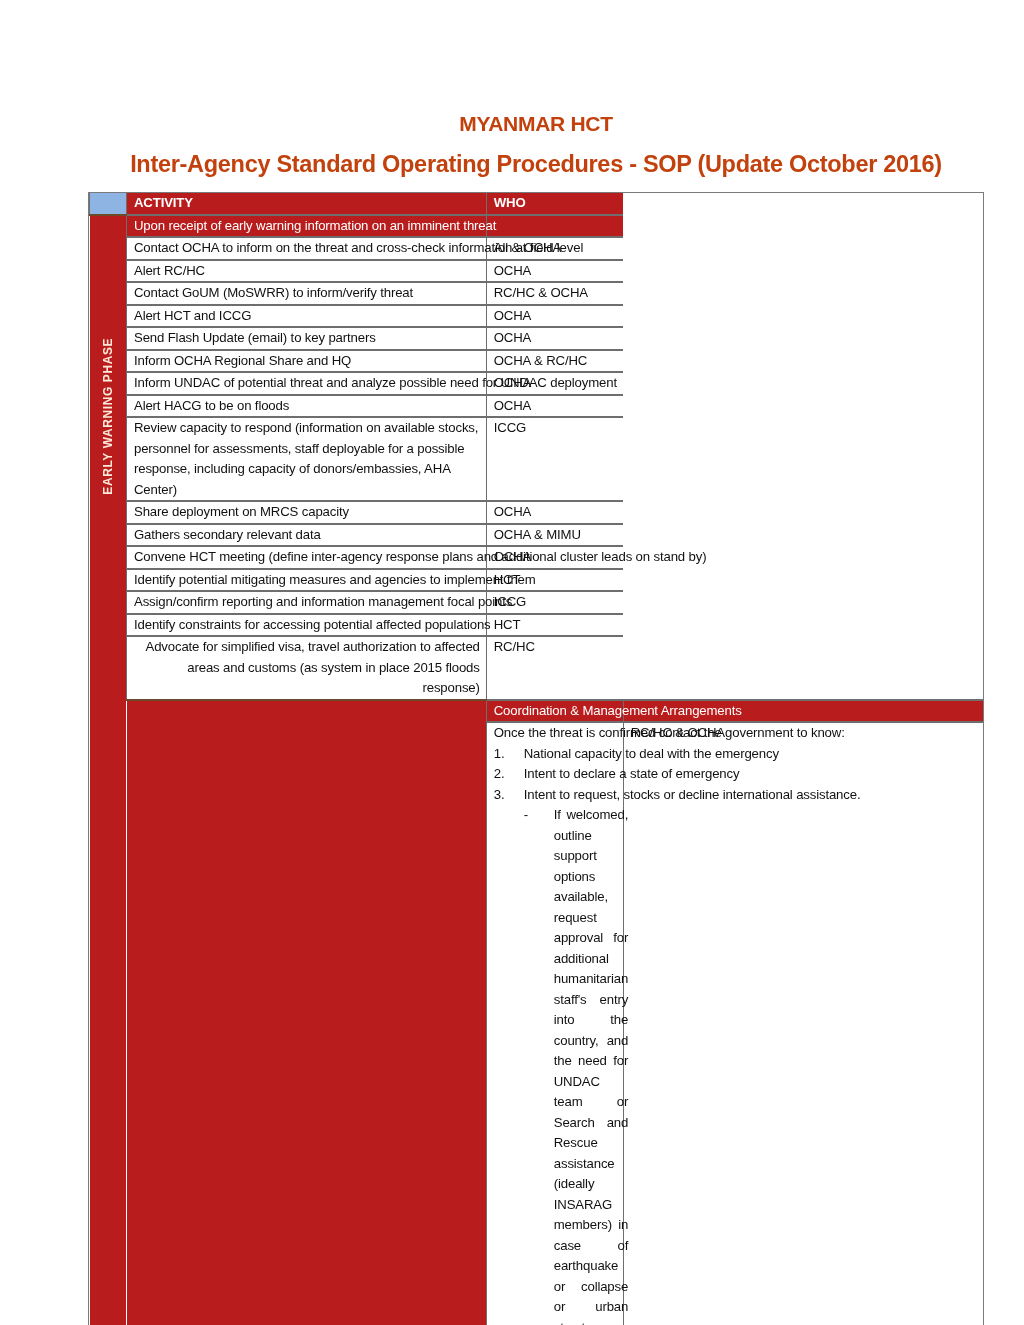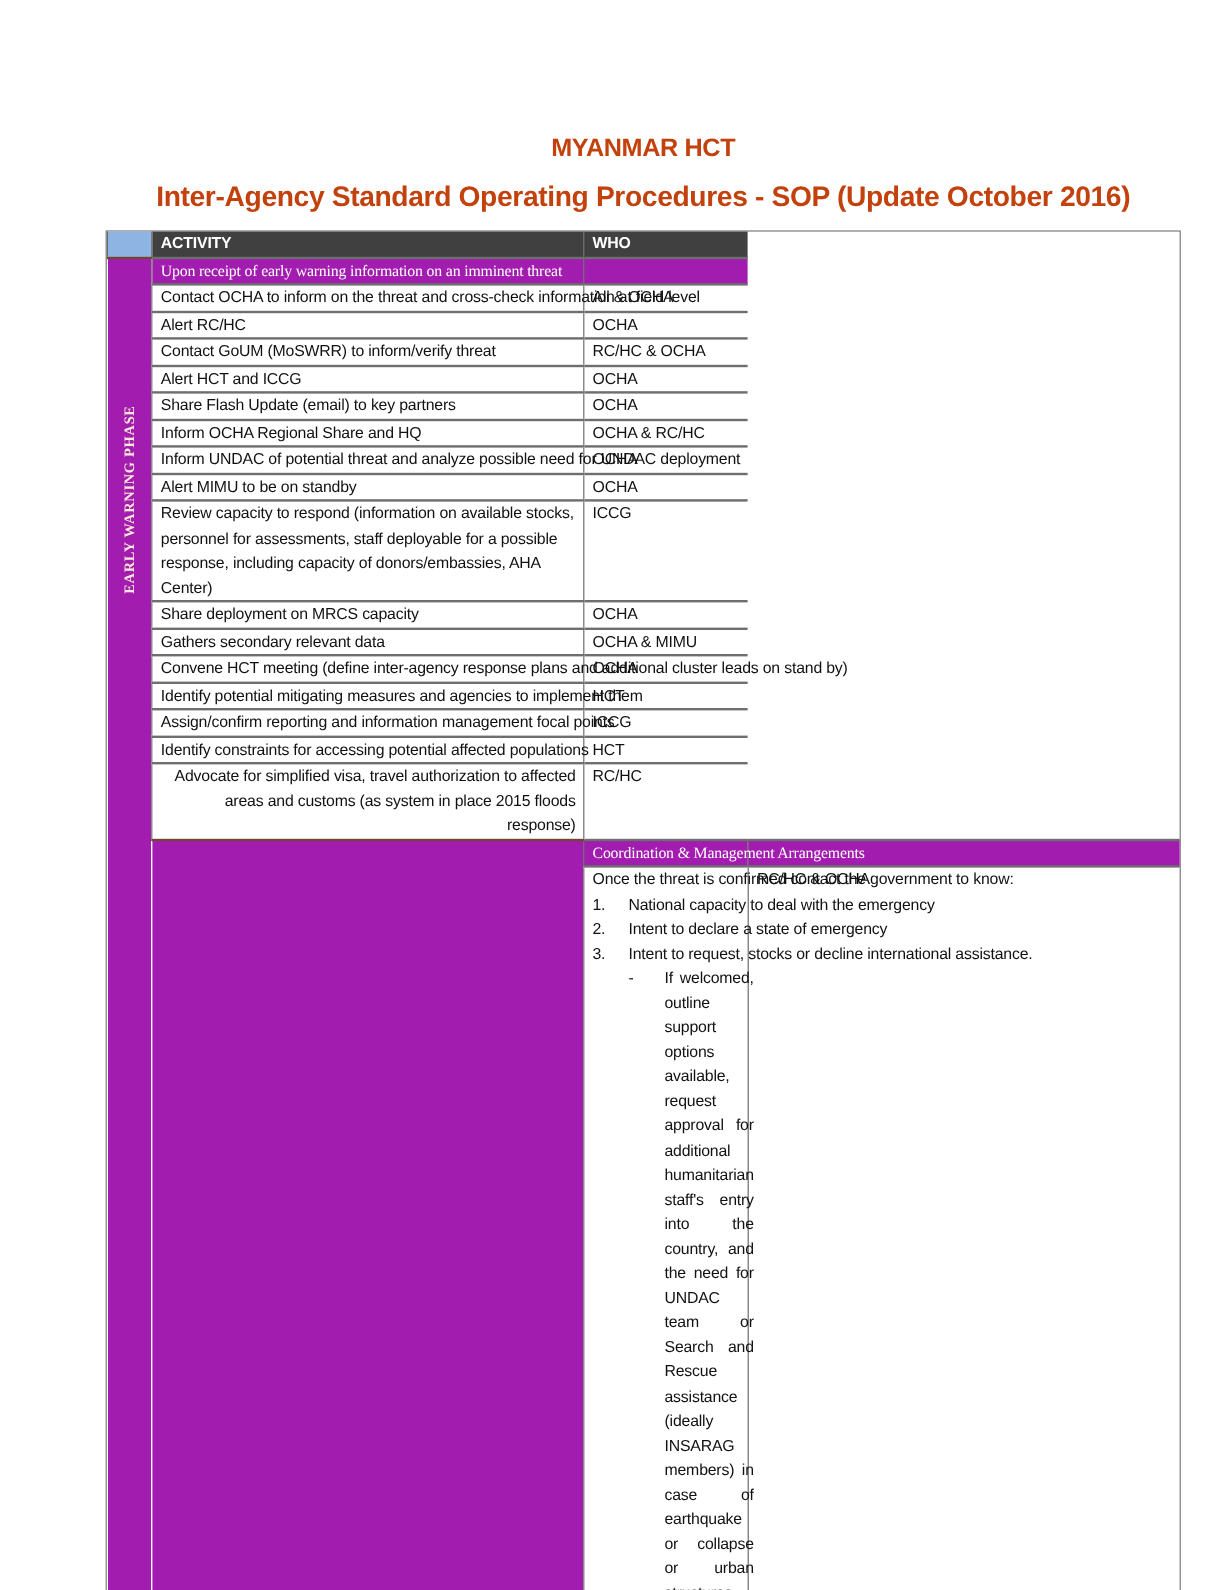--- a/index.html
+++ b/index.html
@@ -20,23 +20,23 @@
   table { border-collapse: collapse; width: 100%; table-layout: fixed; }
   td {
     font-size: 13.2px; line-height: 20.5px; padding: 0 6px 0 7px;
     vertical-align: top; border-top: 2px solid #6e6e6e;
     border-left: 1px solid #6e6e6e; box-sizing: border-box;
     letter-spacing: -0.15px; white-space: nowrap;
   }
   td.wrap { white-space: normal; text-align: justify; }
   col.c-band { width: 37px; }
   col.c-who { width: 137px; }
-  tr.header td { background: #404040; color: #fff; font-weight: bold; border-top: none; height: 21px; }
+  tr.header td { background: #b91c1c; color: #fff; font-weight: bold; border-top: none; height: 21px; }
   tr.header td.band-head { background: #8eb4e3; }
-  tr.section td { background: #a21caf; color: #fff; height: 21px; font-weight: normal; font-family: Liberation Serif, serif; }
+  tr.section td { background: #b91c1c; color: #fff; height: 21px; font-weight: normal; }
   td.band {
     background: #f79646; border-left: none; border-top: 2px solid #6e4a2a;
     padding: 0; position: relative;
   }
   td.band .vlabel {
     position: absolute; left: 50%; white-space: nowrap;
     color: #fde9d9; font-weight: bold; font-size: 12px; letter-spacing: 0.6px;
     transform: translateX(-50%) rotate(-90deg);
   }
   .band1 .vlabel { top: 190px; }
@@ -85,33 +85,33 @@
         </tr>
     <tr>
           <td>Contact GoUM (MoSWRR) to inform/verify threat</td>
           <td>RC/HC &amp; OCHA</td>
         </tr>
     <tr>
           <td>Alert HCT and ICCG</td>
           <td>OCHA</td>
         </tr>
     <tr>
-          <td>Share Flash Update (email) to key partners</td>
+          <td>Send Flash Update (email) to key partners</td>
           <td>OCHA</td>
         </tr>
     <tr>
           <td>Inform OCHA Regional Share and HQ</td>
           <td>OCHA &amp; RC/HC</td>
         </tr>
     <tr>
           <td>Inform UNDAC of potential threat and analyze possible need for UNDAC deployment</td>
           <td>OCHA</td>
         </tr>
     <tr>
-          <td>Alert MIMU to be on standby</td>
+          <td>Alert HACG to be on floods</td>
           <td>OCHA</td>
         </tr>
     <tr>
           <td class="wrap" style="text-align:left">Review capacity to respond (information on available stocks, personnel for assessments, staff deployable for a possible response, including capacity of donors/embassies, AHA Center)</td>
           <td>ICCG</td>
         </tr>
     <tr>
           <td>Share deployment on MRCS capacity</td>
           <td>OCHA</td>
         </tr>

